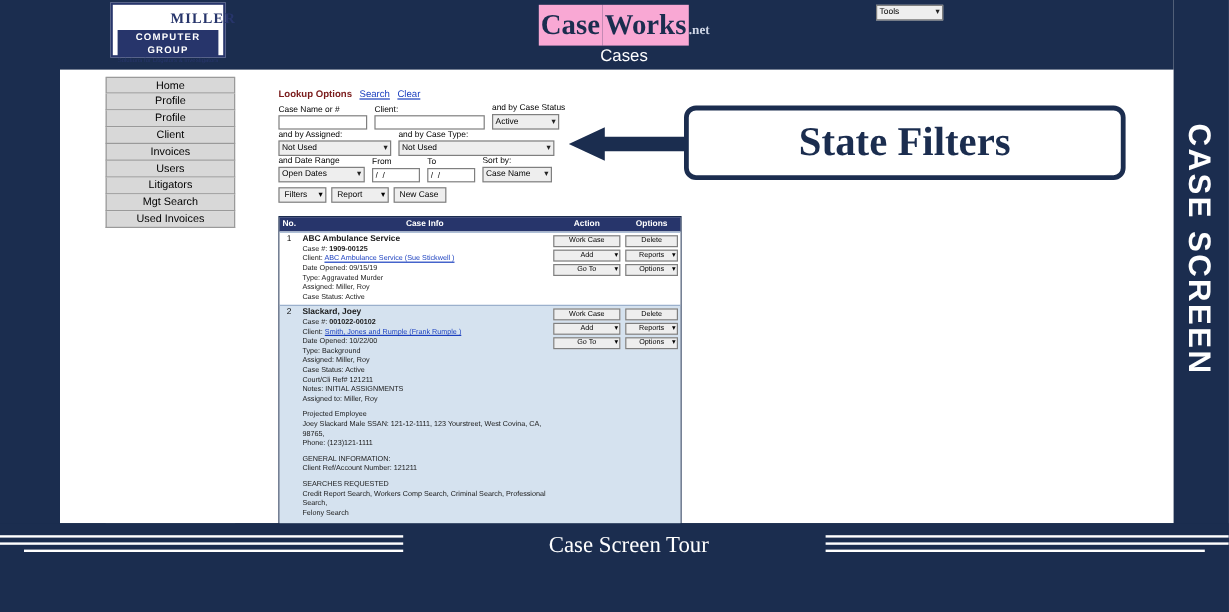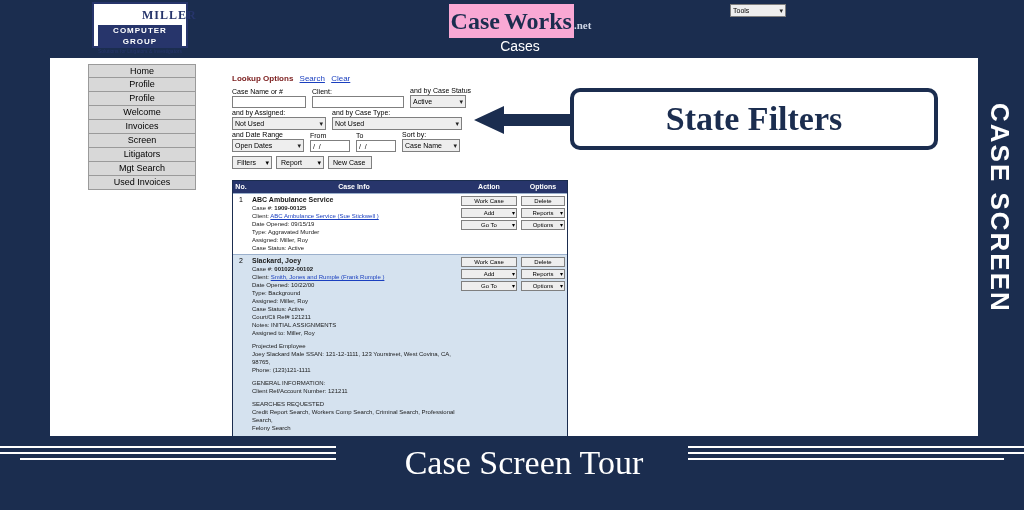--- a/index.html
+++ b/index.html
@@ -104,21 +104,21 @@
   .arrow { position:absolute; left:424px; top:104px; width:150px; height:32px; }
   
   .bullets { position:absolute; left:586px; top:162px; width:366px; color:#ffffff; }
   .bullets li { font-size:13.5px; margin-bottom:14px; line-height:17px; font-family:"Liberation Serif", serif; }
   .bullets ul { margin:0; padding-left:18px; }
   .note { position:absolute; left:578px; top:350px; width:380px; color:#ffffff;
           font-size:13px; line-height:16px; font-family:"Liberation Serif", serif; }
   
   .bottom { position:absolute; left:0; top:436px; width:1024px; height:74px; background:#1b2d4f; }
   .bottom-title { position:absolute; left:0; top:444px; width:1024px; text-align:center;
-                  color:#ffffff; font-size:34px; font-family:"Liberation Serif", serif;padding-left:24px; }
+                  color:#ffffff; font-size:19px; font-family:"Liberation Serif", serif;padding-left:24px; }
   .rule { position:absolute; height:2px; background:#ffffff; }
   .rule-l1 { left:0;  top:446px; width:336px; }
   .rule-l2 { left:0;  top:452px; width:336px; }
   .rule-l3 { left:20px; top:458px; width:316px; }
   .rule-r1 { right:0; top:446px; width:336px; }
   .rule-r2 { right:0; top:452px; width:336px; }
   .rule-r3 { right:20px; top:458px; width:316px; }
 </style>
 </head>
 <body>
@@ -145,23 +145,23 @@
   </div>
 
   <div class="tools-select fselect" style="position:absolute;left:680px;top:4px;width:56px;">Tools</div>
 
 
   <div class="nav-rest"></div>
   <div class="nav">
     <div class="nav-item">Home</div>
     <div class="nav-item">Profile</div>
     <div class="nav-item">Profile</div>
-    <div class="nav-item">Welcome</div>
+    <div class="nav-item">Client</div>
     <div class="nav-item">Invoices</div>
-    <div class="nav-item">Screen</div>
+    <div class="nav-item">Users</div>
     <div class="nav-item">Litigators</div>
     <div class="nav-item">Mgt Search</div>
     <div class="nav-item">Used Invoices</div>
   </div>
 
   <div class="filters">
     <div class="hdr">
       <b>Lookup Options</b>
       <a href="#">Search</a>
       <a href="#">Clear</a>

